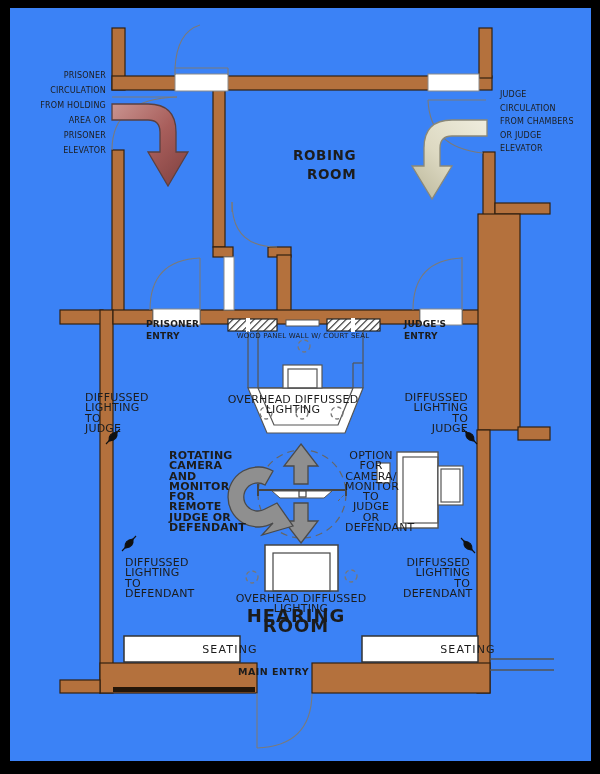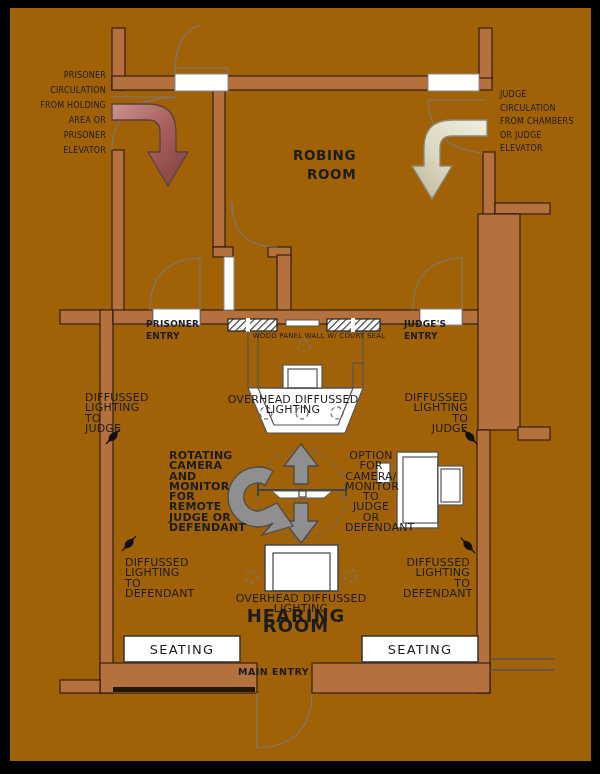--- a/index.html
+++ b/index.html
@@ -1,25 +1,25 @@
 <!DOCTYPE html>
 <html><head>
 <meta charset="utf-8">
 <style>
   html,body{margin:0;padding:0;background:#e9e9e9;}
-  .page{position:relative;width:600px;height:774px;background:#a16207;overflow:hidden;
+  .page{position:relative;width:600px;height:774px;background:#3b82f6;overflow:hidden;
         font-family:"DejaVu Sans",sans-serif;color:#1c1c1c;}
   .frame-edge{position:absolute;background:#000;}
   .lbl{position:absolute;white-space:pre-line;letter-spacing:.2px;line-height:10.3px;font-size:11px;}
   .lbl.right{text-align:right;}
   .lbl.center{text-align:center;}
   .room-title{font-weight:bold;letter-spacing:.6px;text-align:right;}
   svg{position:absolute;left:0;top:0;}
   .seatbox{position:absolute;display:flex;align-items:center;justify-content:center;
-           font-size:13px;letter-spacing:1.2px;}
+           font-size:11px;letter-spacing:1.2px;margin-left:48px;}
 </style>
 </head>
 <body>
 
 <div class="page">
 
   <svg width="600" height="774" viewBox="0 0 600 774">
     <defs>
       <pattern id="hatch" width="5" height="5" patternUnits="userSpaceOnUse" patternTransform="rotate(45)">
         <rect width="5" height="5" fill="#ffffff"></rect>
@@ -211,21 +211,21 @@
   <div class="lbl room-title" style="left:293px;top:146px;font-size:13.5px;line-height:19px;">ROBING
 ROOM</div>
 
 
   <div class="lbl" style="left:146px;top:319px;font-size:9px;line-height:11.5px;font-weight:bold;">PRISONER
 ENTRY</div>
 
   <div class="lbl" style="left:404px;top:319px;font-size:9px;line-height:11.5px;font-weight:bold;">JUDGE'S
 ENTRY</div>
 
-  <div class="lbl center" style="left:238px;top:331px;width:162px;font-size:7px;">WOOD PANEL WALL W/ COURT SEAL</div>
+  <div class="lbl center" style="left:222px;top:331px;width:162px;font-size:7px;">WOOD PANEL WALL W/ COURT SEAL</div>
 
   <div class="lbl" style="left:85px;top:393px;width:70px;">DIFFUSSED
 LIGHTING TO
 JUDGE</div>
 
   <div class="lbl right" style="left:399px;top:393px;width:69px;">DIFFUSSED
 LIGHTING TO
 JUDGE</div>
 
   <div class="lbl center" style="left:225px;top:395px;width:136px;">OVERHEAD DIFFUSSED LIGHTING</div>

